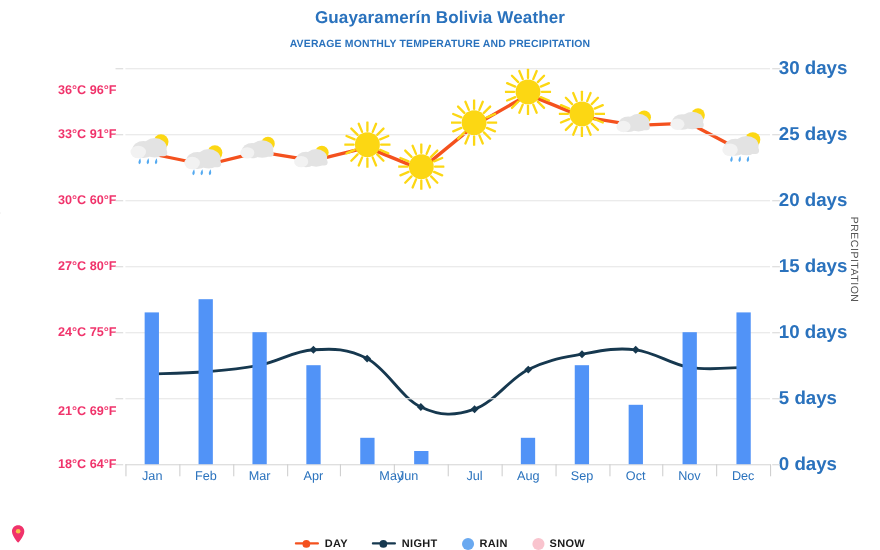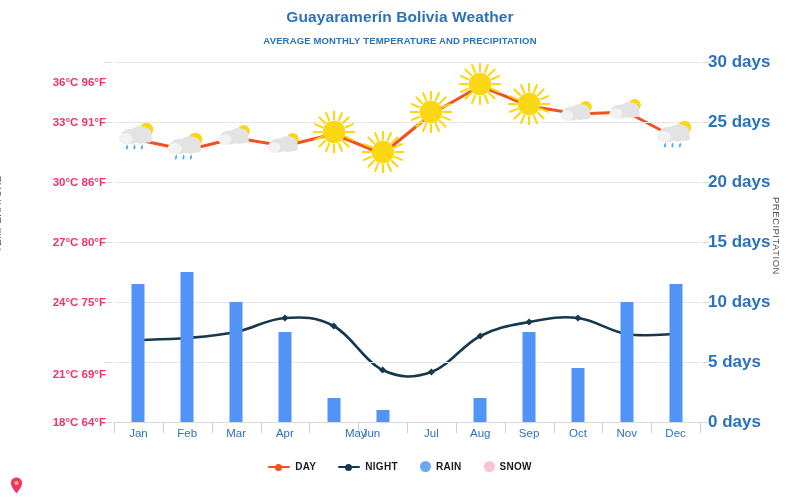--- a/index.html
+++ b/index.html
@@ -67,21 +67,21 @@
 
   svg.series{position:absolute;left:0;top:0;width:586px;height:360px;overflow:visible;}
 
   .wicon{position:absolute;transform:translate(-50%,-50%);}
 
   
   .legend{
     position:absolute;left:0;top:461px;width:800px;
     display:flex;justify-content:center;align-items:center;gap:22px;
   }
-  .legend-item{display:flex;align-items:flex-end;gap:5px;}
+  .legend-item{display:flex;align-items:flex-start;gap:5px;margin-top:28px;}
   .legend-item span.lbl{font-size:10px;font-weight:bold;color:#1b1b1b;letter-spacing:.3px;}
   .swatch-line{position:relative;width:22px;height:10px;}
   .swatch-line i{
     position:absolute;left:0;top:4px;width:22px;height:2.4px;border-radius:2px;display:block;
   }
   .swatch-line b{
     position:absolute;left:7px;top:1.5px;width:7px;height:7px;border-radius:50%;display:block;
   }
   .swatch-dot{width:11px;height:11px;border-radius:50%;display:block;}
 
@@ -95,21 +95,21 @@
 <body>
 
 <div id="chart-root">
 
   <div class="title">Guayaramerín Bolivia Weather</div>
   <div class="subtitle">AVERAGE MONTHLY TEMPERATURE AND PRECIPITATION</div>
 
   <div class="ylabels-left" id="yleft">
       <div style="top: 0px; margin-top: 20px;">36°C 96°F</div>
       <div style="top: 60px;">33°C 91°F</div>
-      <div style="top: 120px;">30°C 86°F</div>
+      <div style="top: 120px;">30°C 60°F</div>
       <div style="top: 180px;">27°C 80°F</div>
       <div style="top: 240px;">24°C 75°F</div>
       <div style="top: 312px;">21°C 69°F</div>
       <div style="top: 360px;">18°C 64°F</div>
     </div>
   <div class="ylabels-right" id="yright">
       <div style="top: 0px;">30 days</div>
       <div style="top: 60px;">25 days</div>
       <div style="top: 120px;">20 days</div>
       <div style="top: 180px;">15 days</div>

